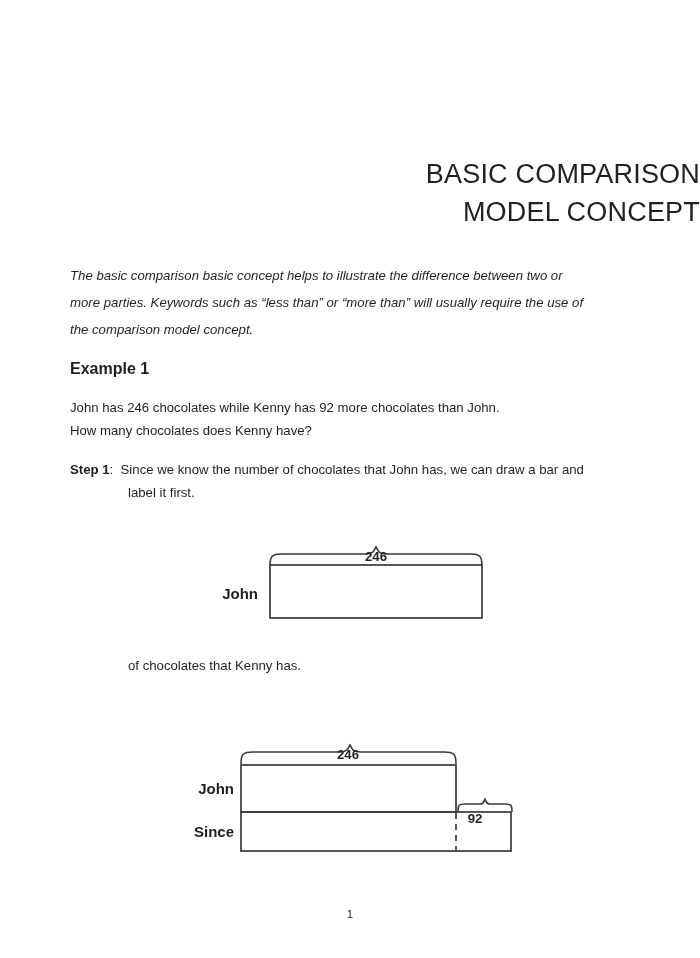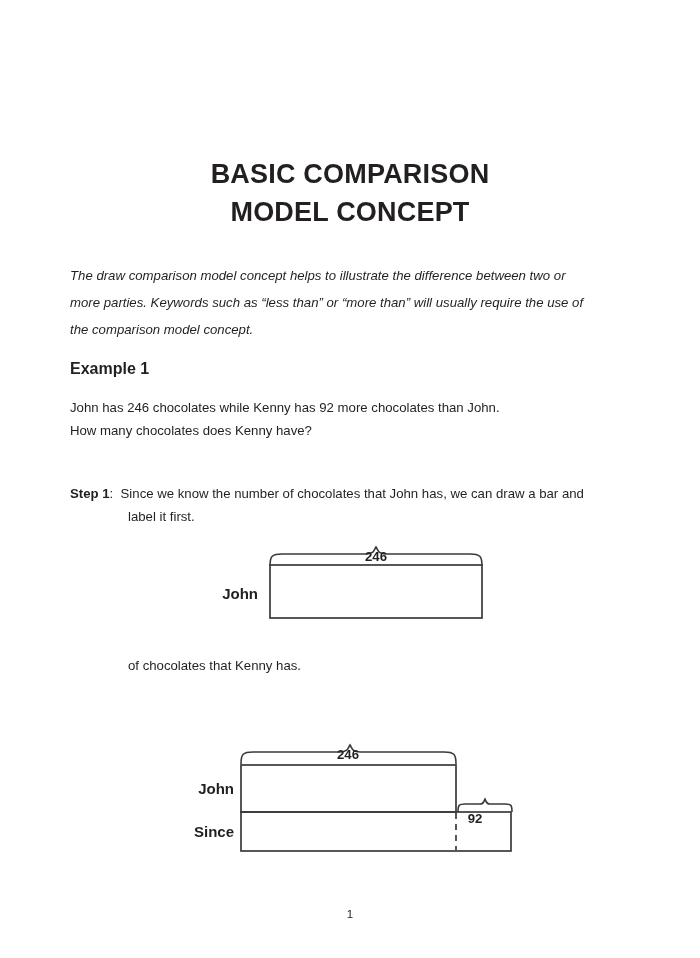--- a/index.html
+++ b/index.html
@@ -25,24 +25,25 @@
   
   .title-block {
     position: absolute;
     left: 0;
     top: 155px;
     width: 700px;
     text-align: center;
   }
   .title-line {
     font-size: 27px;
-    font-weight: bold;
+    font-weight: normal;
     letter-spacing: 0.2px;
     line-height: 38px;
     color: #231f20;
+    text-align: right;
   }
 
   
   .intro {
     position: absolute;
     left: 70px;
     top: 262px;
     width: 562px;
     font-size: 13.2px;
     font-style: italic;
@@ -83,21 +84,20 @@
   }
   .step-1 { top: 458px; }
   .step-2 { top: 654px; }
   .step-label {
     font-weight: bold;
   }
   .step-body {
     display: block;
     padding-left: 58px;
     text-indent: -58px;
-    margin-top: 24px;
   }
   .step-cont {
     display: block;
     padding-left: 58px;
   }
 
   
   .diagram {
     position: absolute;
   }
@@ -134,21 +134,21 @@
 <body>
 
 <div class="page">
 
   <div class="title-block">
     <div class="title-line">BASIC COMPARISON</div>
     <div class="title-line">MODEL CONCEPT</div>
   </div>
 
   <div class="intro">
-    <span>The draw comparison model concept helps to illustrate the difference between two or</span>
+    <span>The basic comparison basic concept helps to illustrate the difference between two or</span>
     <span>more parties. Keywords such as “less than” or “more than” will usually require the use of</span>
     <span>the comparison model concept.</span>
   </div>
 
   <div class="example-heading">Example 1</div>
 
   <div class="problem">
     <span>John has 246 chocolates while Kenny has 92 more chocolates than John.</span>
     <span>How many chocolates does Kenny have?</span>
   </div>

